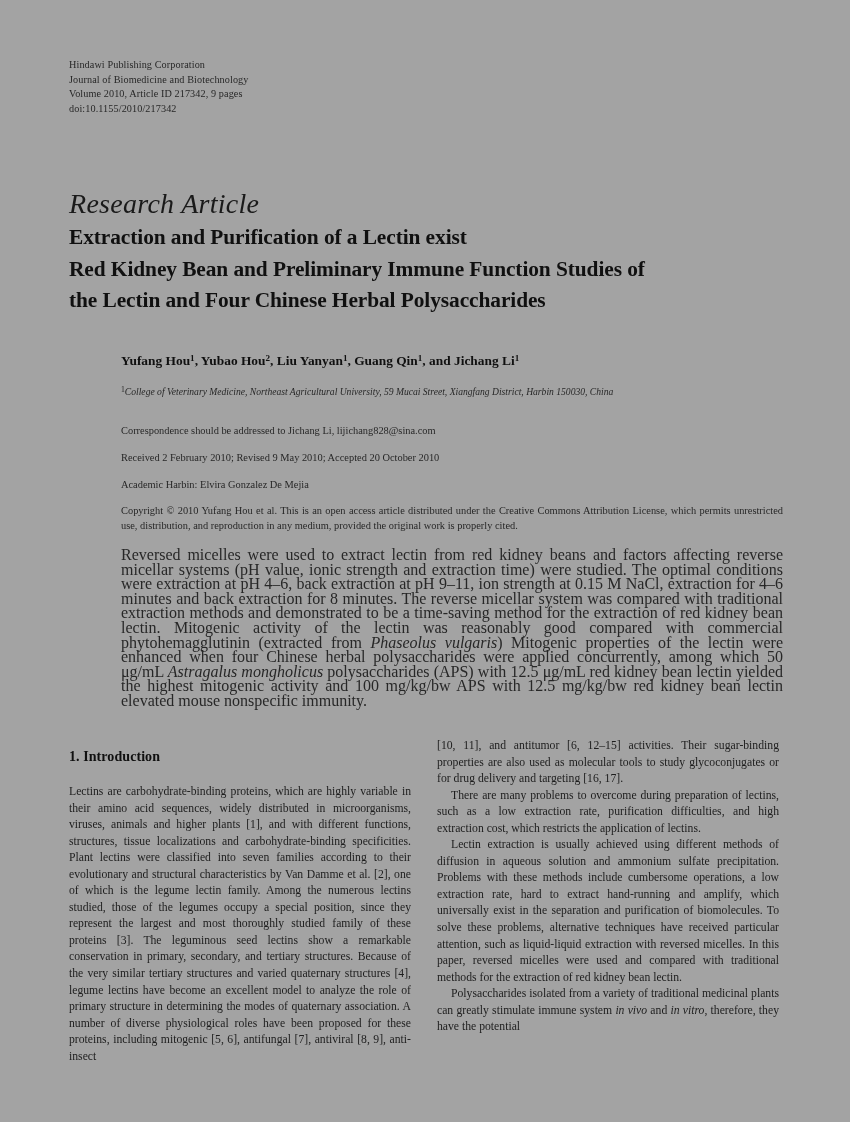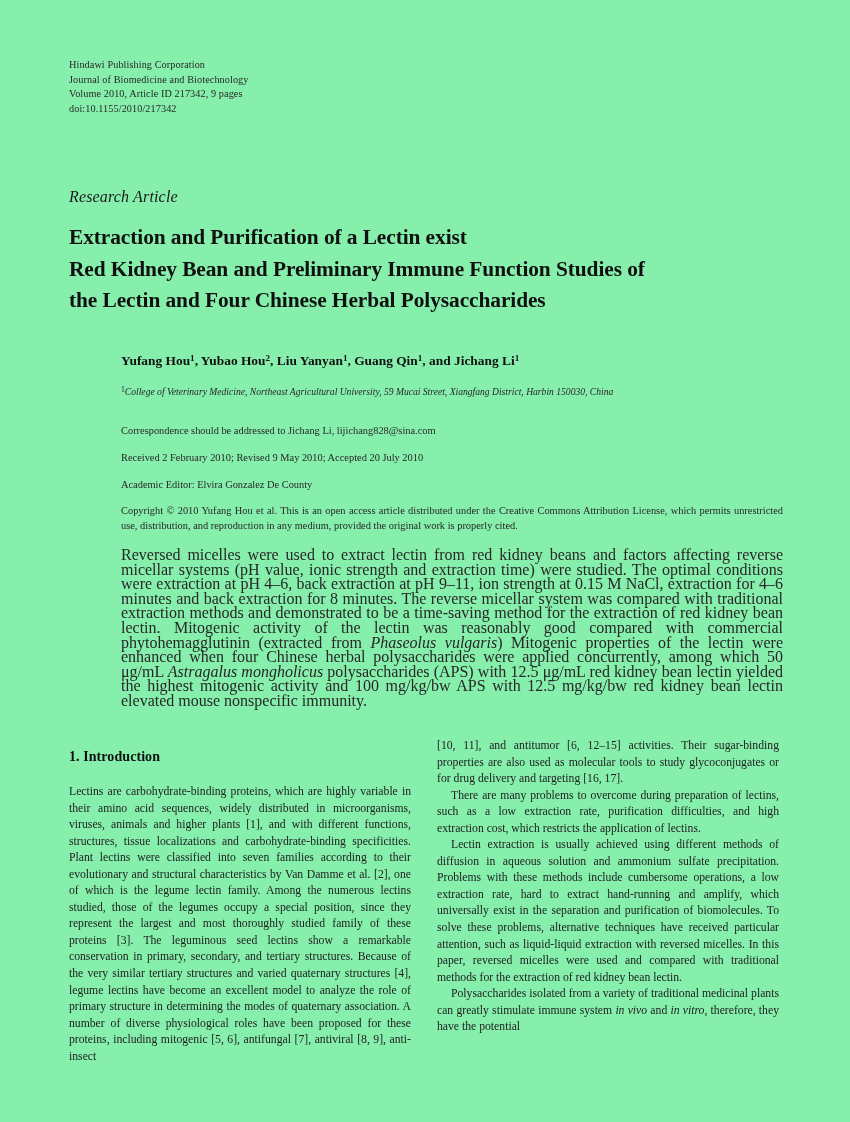--- a/index.html
+++ b/index.html
@@ -11,41 +11,41 @@
     width: 850px;
     height: 1122px;
     position: relative;
     font-family: "Liberation Serif", "DejaVu Serif", serif;
     color: #1a1a1a;
     overflow: hidden;
   }
   .page {
     position: absolute;
     inset: 0;
-    background: #86efac;
+    background: #a3a3a3;
   }
 
   
   .masthead {
     position: absolute;
     left: 69px;
     top: 58px;
     font-size: 10.2px;
     line-height: 14.6px;
     color: #272727;
     letter-spacing: 0.01em;
   }
   .masthead div { white-space: nowrap; }
 
   
   .article-type {
     position: absolute;
     left: 69px;
     top: 188px;
-    font-size: 16px;
+    font-size: 28px;
     font-style: italic;
     color: #1a1a1a;
     letter-spacing: 0.01em;
   }
 
   
   .title {
     position: absolute;
     left: 69px;
     top: 222px;
@@ -187,22 +187,22 @@
     <span>and</span>
     <span>Jichang Li</span><sup>1</sup>
   </div>
 
   <div class="affiliations">
     <div class="aff"><sup>1</sup><span>College of Veterinary Medicine, Northeast Agricultural University, 59 Mucai Street, Xiangfang District, Harbin 150030, China</span></div>
   </div>
 
   <div class="meta-block">
     <div class="meta-line">Correspondence should be addressed to Jichang Li, lijichang828@sina.com</div>
-    <div class="meta-line">Received 2 February 2010; Revised 9 May 2010; Accepted 20 July 2010</div>
-    <div class="meta-line">Academic Editor: Elvira Gonzalez De County</div>
+    <div class="meta-line">Received 2 February 2010; Revised 9 May 2010; Accepted 20 October 2010</div>
+    <div class="meta-line">Academic Harbin: Elvira Gonzalez De Mejia</div>
   </div>
 
   <div class="copyright">Copyright © 2010 Yufang Hou et al. This is an open access article distributed under the Creative Commons Attribution License, which permits unrestricted use, distribution, and reproduction in any medium, provided the original work is properly cited.</div>
 
   <div class="abstract"><span>Reversed micelles were used to extract lectin from red kidney beans and factors affecting reverse micellar systems (pH value, ionic strength and extraction time) were studied. The optimal conditions were extraction at pH 4–6, back extraction at pH 9–11, ion strength at 0.15 M NaCl, extraction for 4–6 minutes and back extraction for 8 minutes. The reverse micellar system was compared with traditional extraction methods and demonstrated to be a time-saving method for the extraction of red kidney bean lectin. Mitogenic activity of the lectin was reasonably good compared with commercial phytohemagglutinin (extracted from </span><i>Phaseolus vulgaris</i><span>) Mitogenic properties of the lectin were enhanced when four Chinese herbal polysaccharides were applied concurrently, among which 50 μg/mL </span><i>Astragalus mongholicus</i><span> polysaccharides (APS) with 12.5 μg/mL red kidney bean lectin yielded the highest mitogenic activity and 100 mg/kg/bw APS with 12.5 mg/kg/bw red kidney bean lectin elevated mouse nonspecific immunity.</span></div>
 
   <div class="columns">
 
     <div class="col col-left">
       <h2 class="section-heading">1. Introduction</h2>

